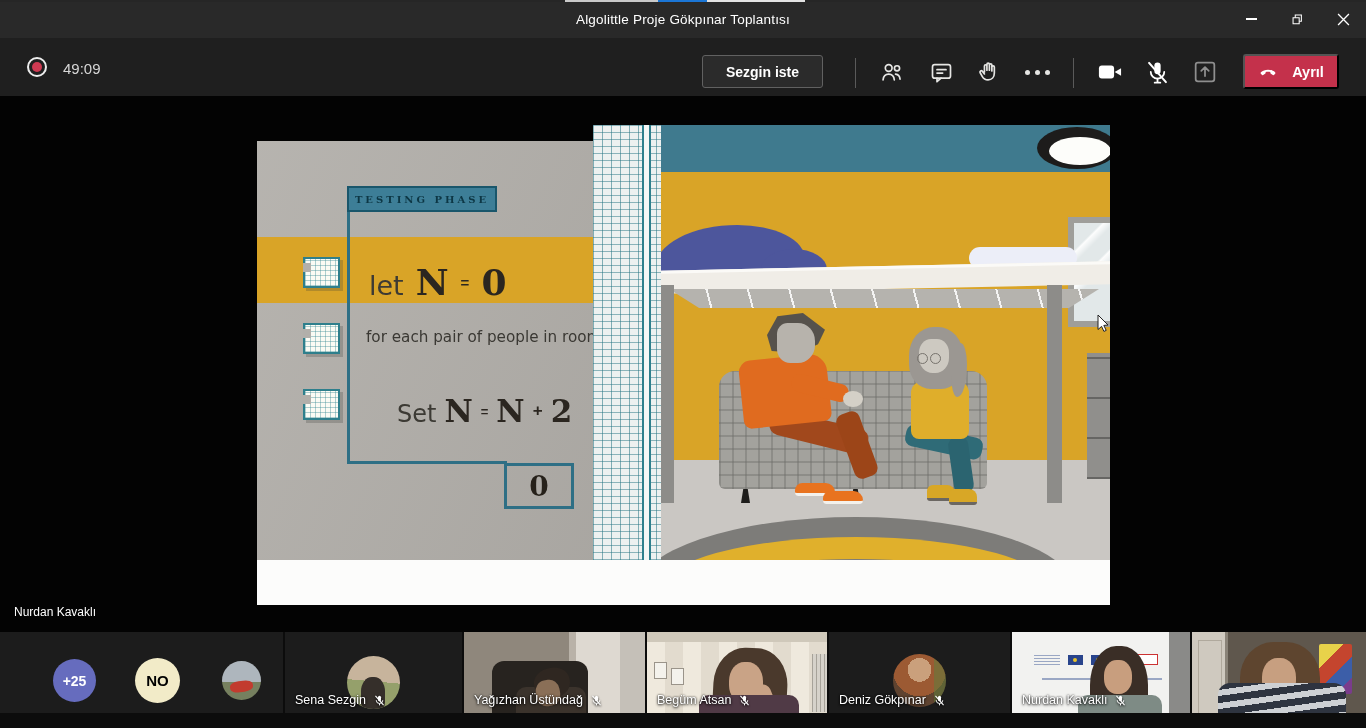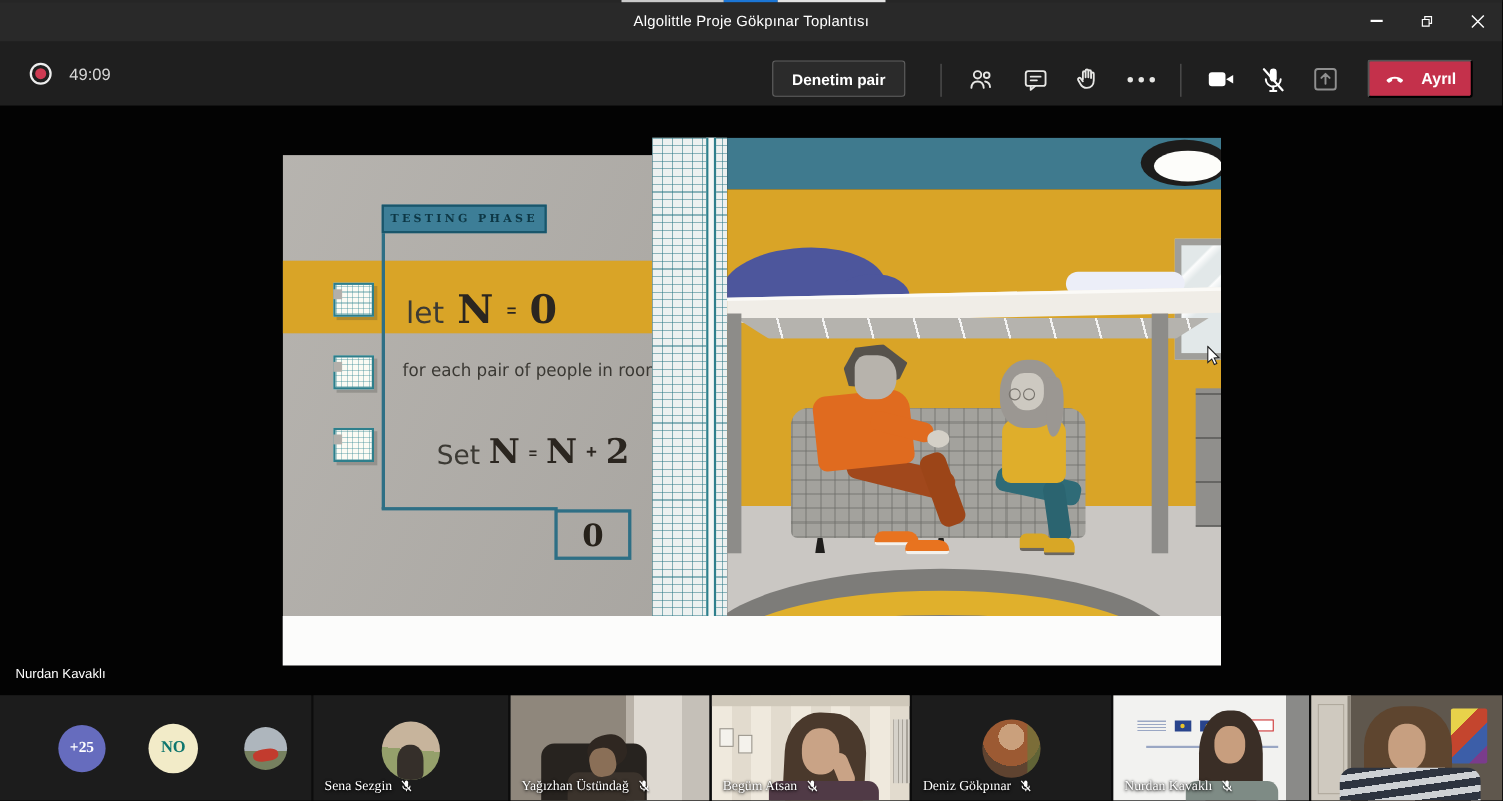--- a/index.html
+++ b/index.html
@@ -150,27 +150,27 @@
   .woman .thigh { position:absolute; left:16px; top:104px; width:78px; height:22px; background:#2f6b77;
                   border-radius:8px; transform:rotate(12deg); }
   .woman .shin { position:absolute; left:62px; top:110px; width:20px; height:56px; background:#2b6470;
                  border-radius:8px; transform:rotate(-8deg); }
   .woman .boot { position:absolute; width:28px; height:16px; background:#d8a726; border-radius:6px 8px 3px 3px;
                  border-bottom:3px solid #6b6762; }
   .woman .b1 { left:38px; top:158px; } .woman .b2 { left:60px; top:162px; }
 
   
   .filmstrip { position:absolute; left:0; top:632px; width:1366px; height:96px; background:#0c0c0c; }
-  .tile { position:absolute; top:0; height:96px; background:#1c1c1c; overflow:hidden;font-family:Liberation Serif, serif; }
+  .tile { position:absolute; top:0; height:81px; background:#1c1c1c; overflow:hidden; }
   .t0 { left:0; width:283px; } .t1 { left:285px; width:177px; } .t2 { left:464px; width:181px; }
   .t3 { left:647px; width:180px; } .t4 { left:829px; width:181px; } .t5 { left:1012px; width:178px; }
   .t6 { left:1192px; width:174px; }
   .badge { position:absolute; border-radius:50%; display:flex; align-items:center; justify-content:center; }
   .badge.purple { left:53px; top:659px; width:43px; height:43px; background:#666cbe; color:#fff; font-size:14px; font-weight:700; }
-  .badge.cream { left:135px; top:658px; width:45px; height:45px; background:#f2ebc8; color:#0f766e; font-size:15px; font-weight:700; }
+  .badge.cream { left:135px; top:658px; width:45px; height:45px; background:#f2ebc8; color:#000000; font-size:15px; font-weight:700; }
   .badge.photo { left:222px; top:661px; width:39px; height:39px;
                  background:linear-gradient(180deg,#aeb6bd 0 55%, #76805f 55% 100%); }
   .badge.photo::after { content:''; position:absolute; left:8px; bottom:8px; width:23px; height:11px; background:#c23b2e;
                         border-radius:40%; transform:rotate(-8deg); }
   .filmstrip .badge { top:auto; } 
   .t0 .badge.purple { position:absolute; left:53px; top:27px; }
   .t0 .badge.cream  { position:absolute; left:135px; top:26px; }
   .t0 .badge.photo  { position:absolute; left:222px; top:29px; }
   .avatar-circle { position:absolute; border-radius:50%; }
   .t1 .avatar-circle { left:62px; top:24px; width:53px; height:53px;
@@ -254,21 +254,21 @@
       </div>
     </div>
   </div>
 
   <div class="toolbar">
     <div class="rec-dot">
         <i></i>
       </div>
     <div class="timer">49:09</div>
 
-    <button class="btn-request">Denetim pair</button>
+    <button class="btn-request">Sezgin iste</button>
     <div class="vdiv d1"></div>
 
     <div class="icon-btn" style="left:874px;">
       <svg width="27" height="27" viewBox="0 0 24 24">
         <circle cx="9.5" cy="8" r="3"></circle>
           <path d="M4.5 18.5c.3-3.1 2.3-5.1 5-5.1s4.7 2 5 5.1"></path>
         <rect x="14.6" y="6" width="4.6" height="4.6" rx="2.3"></rect>
           <path d="M15.6 13.4c2.3.3 3.8 2.1 4 4.5"></path>
       </svg>
     </div>

